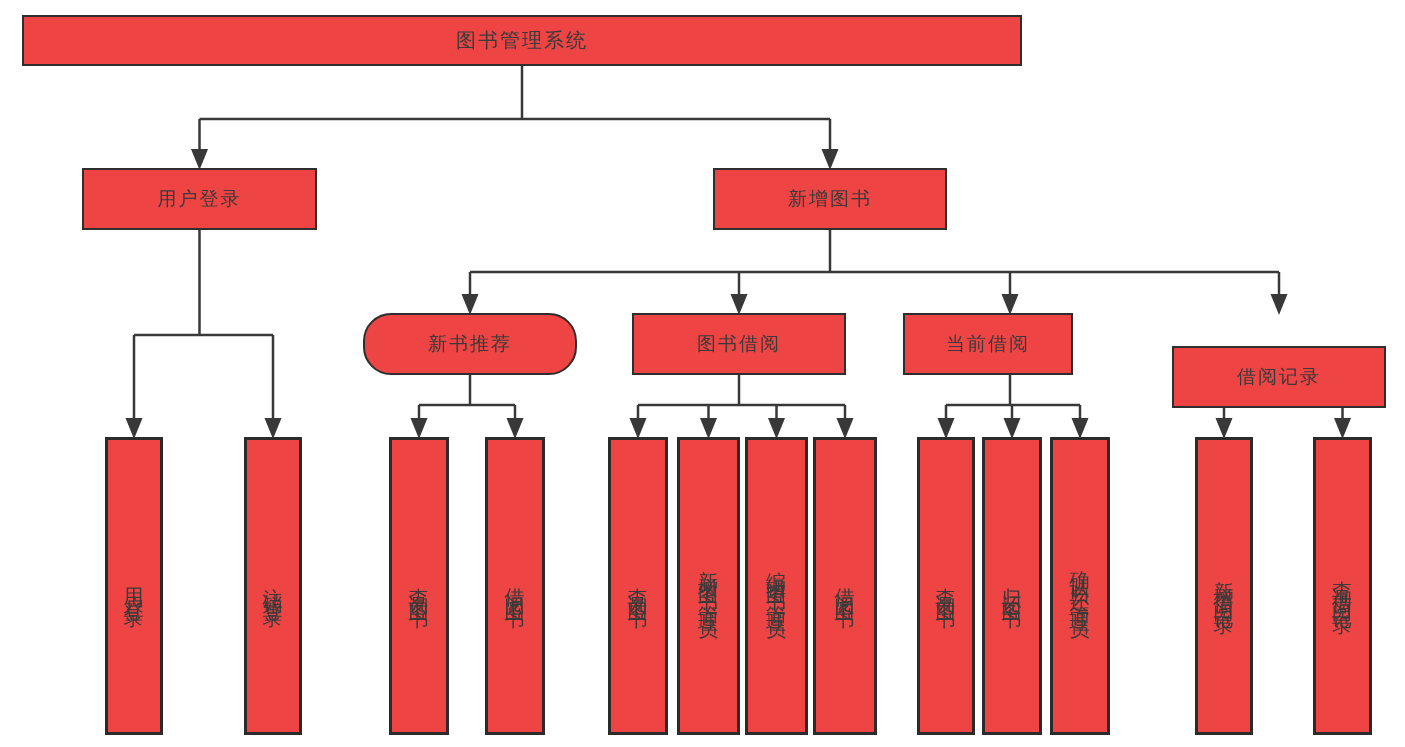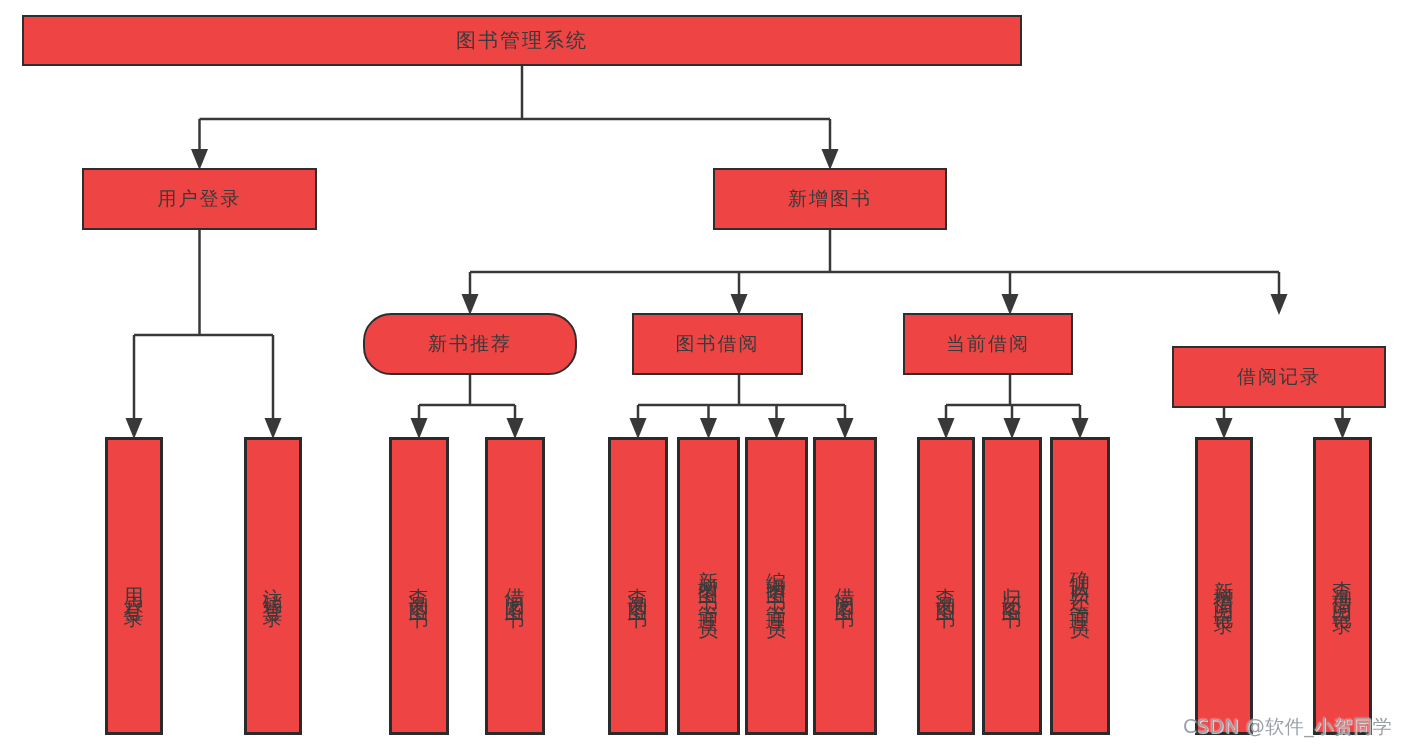--- a/index.html
+++ b/index.html
@@ -117,21 +117,21 @@
       </div>
       <div class="node horizontal" style="left: 82px; top: 168px; width: 235px; height: 62px;">
         <span class="label">用户登录</span>
       </div>
       <div class="node horizontal" style="left: 713px; top: 168px; width: 234px; height: 62px;">
         <span class="label">新增图书</span>
       </div>
       <div class="node horizontal" style="left: 363px; top: 313px; width: 214px; height: 62px; border-radius: 28px;">
         <span class="label">新书推荐</span>
       </div>
-      <div class="node horizontal" style="left: 632px; top: 313px; width: 171px; height: 62px;">
+      <div class="node horizontal" style="left: 632px; top: 313px; width: 214px; height: 62px;">
         <span class="label">图书借阅</span>
       </div>
       <div class="node horizontal" style="left: 903px; top: 313px; width: 170px; height: 62px;">
         <span class="label">当前借阅</span>
       </div>
       <div class="node horizontal" style="left: 1172px; top: 313px; width: 214px; height: 62px; margin-top: 33px;">
         <span class="label">借阅记录</span>
       </div>
       <div class="node vertical" style="left: 105px; top: 437px; width: 58px; height: 298px;">
         <span class="label">用户登录</span>
@@ -166,14 +166,13 @@
       <div class="node vertical" style="left: 1050px; top: 437px; width: 60px; height: 298px;">
         <span class="label">确认归还（管理员）</span>
       </div>
       <div class="node vertical" style="left: 1195px; top: 437px; width: 58px; height: 298px;">
         <span class="label">新增借阅记录</span>
       </div>
       <div class="node vertical" style="left: 1313px; top: 437px; width: 59px; height: 298px;">
         <span class="label">查询借阅记录</span>
       </div>
     </div>
-  <div class="watermark">CSDN @软件_小贺同学</div>
 </div>
 
 </body></html>

